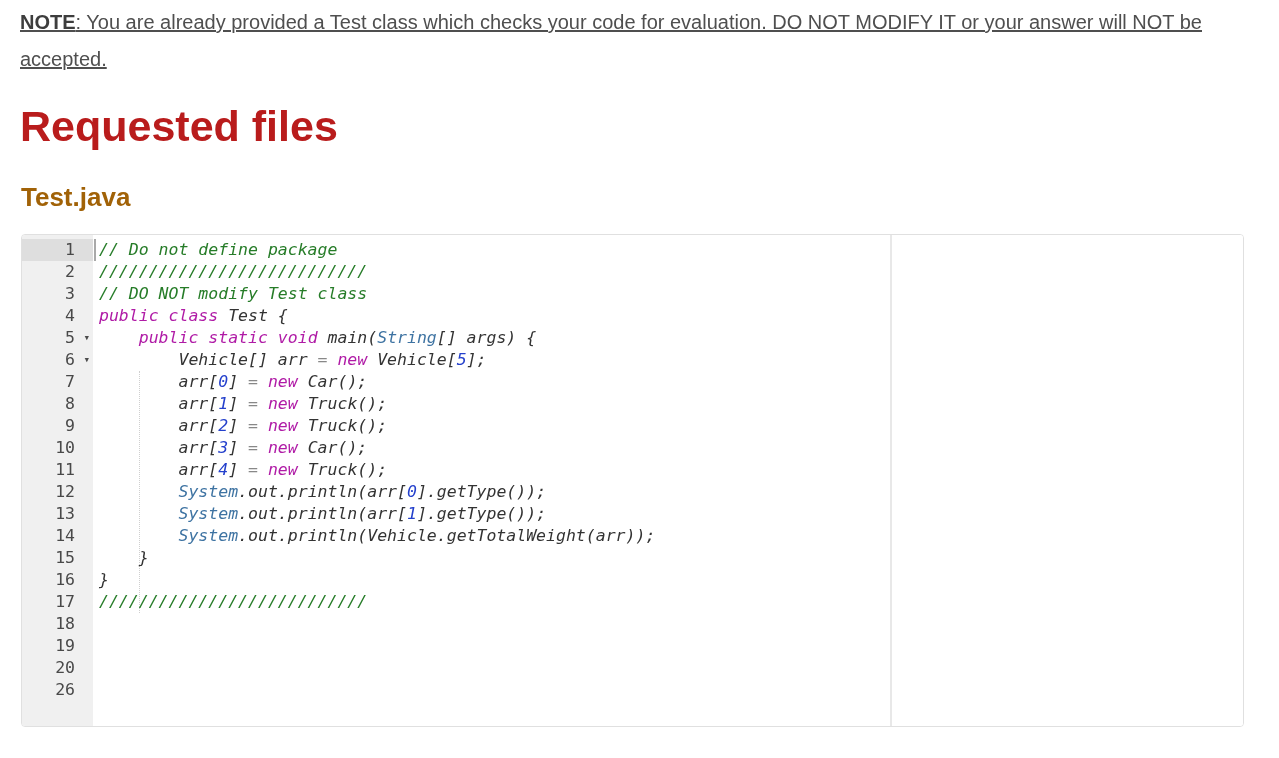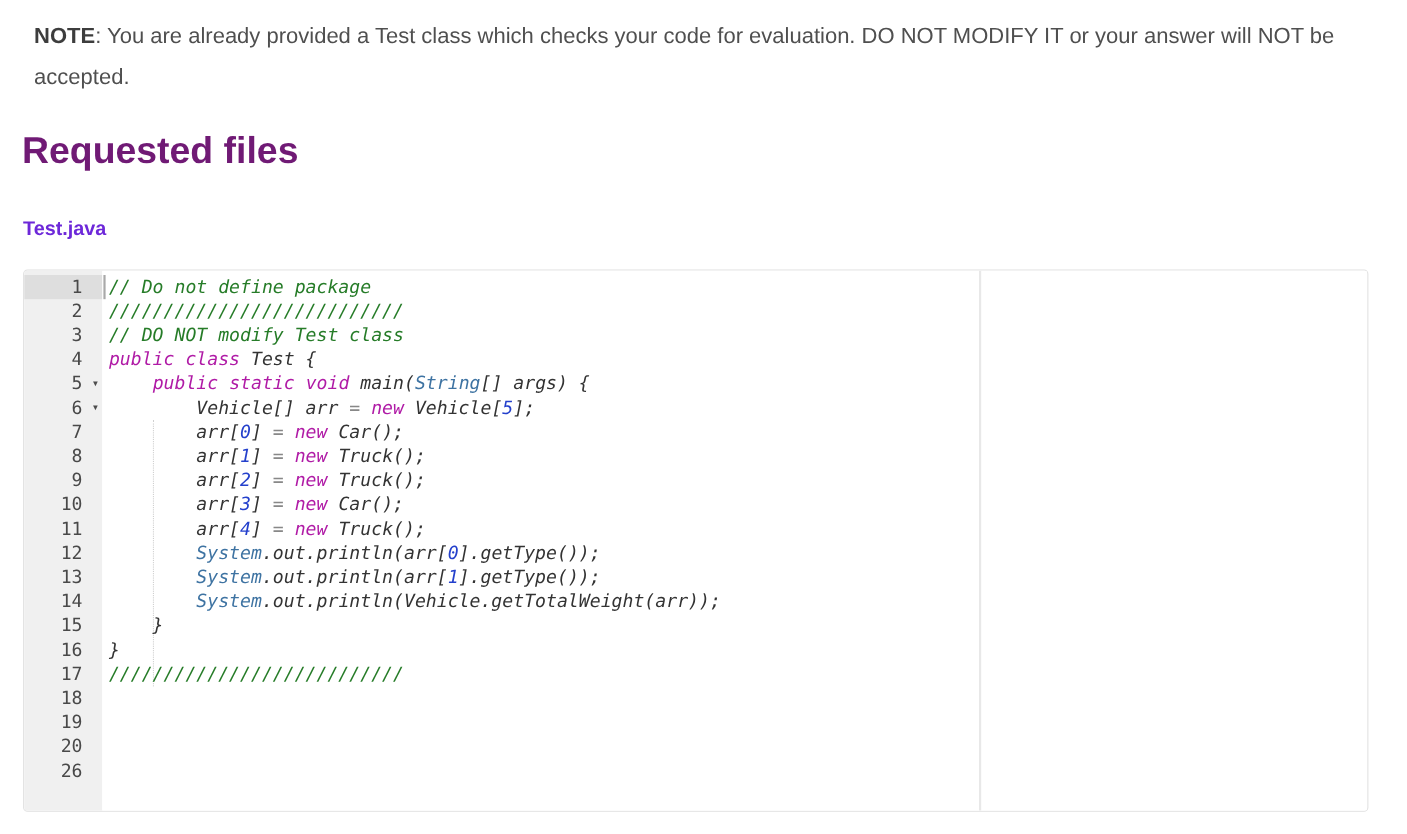--- a/index.html
+++ b/index.html
@@ -8,36 +8,37 @@
     font-family:"Liberation Sans", sans-serif;
     color:#4f4f4f;
     box-sizing:border-box;
     padding:4px 20px 0 20px;
   }
   .note {
     width:1216px;
     font-size:20px;
     line-height:37px;
     color:#4f4f4f;
-    margin:11px;
+    margin:0;
+    text-decoration:underline;
   }
   .note b { color:#3d3d3d; }
   h1.page-title {
     margin:26px 0 0 0;
-    font-size:34px;
+    font-size:43px;
     line-height:44px;
     font-weight:bold;
-    color:#701a75;
+    color:#b91c1c;
   }
   h3.file-title {
     margin:34px 0 0 1px;
-    font-size:18px;
+    font-size:26px;
     line-height:30px;
     font-weight:bold;
-    color:#6d28d9;
+    color:#a16207;
   }
 
   
   .editor {
     position:relative;
     margin:22px 0 0 1px;
     width:1223px; height:493px;
     box-sizing:border-box;
     border:1px solid #e0e0e0;
     border-radius:4px;

